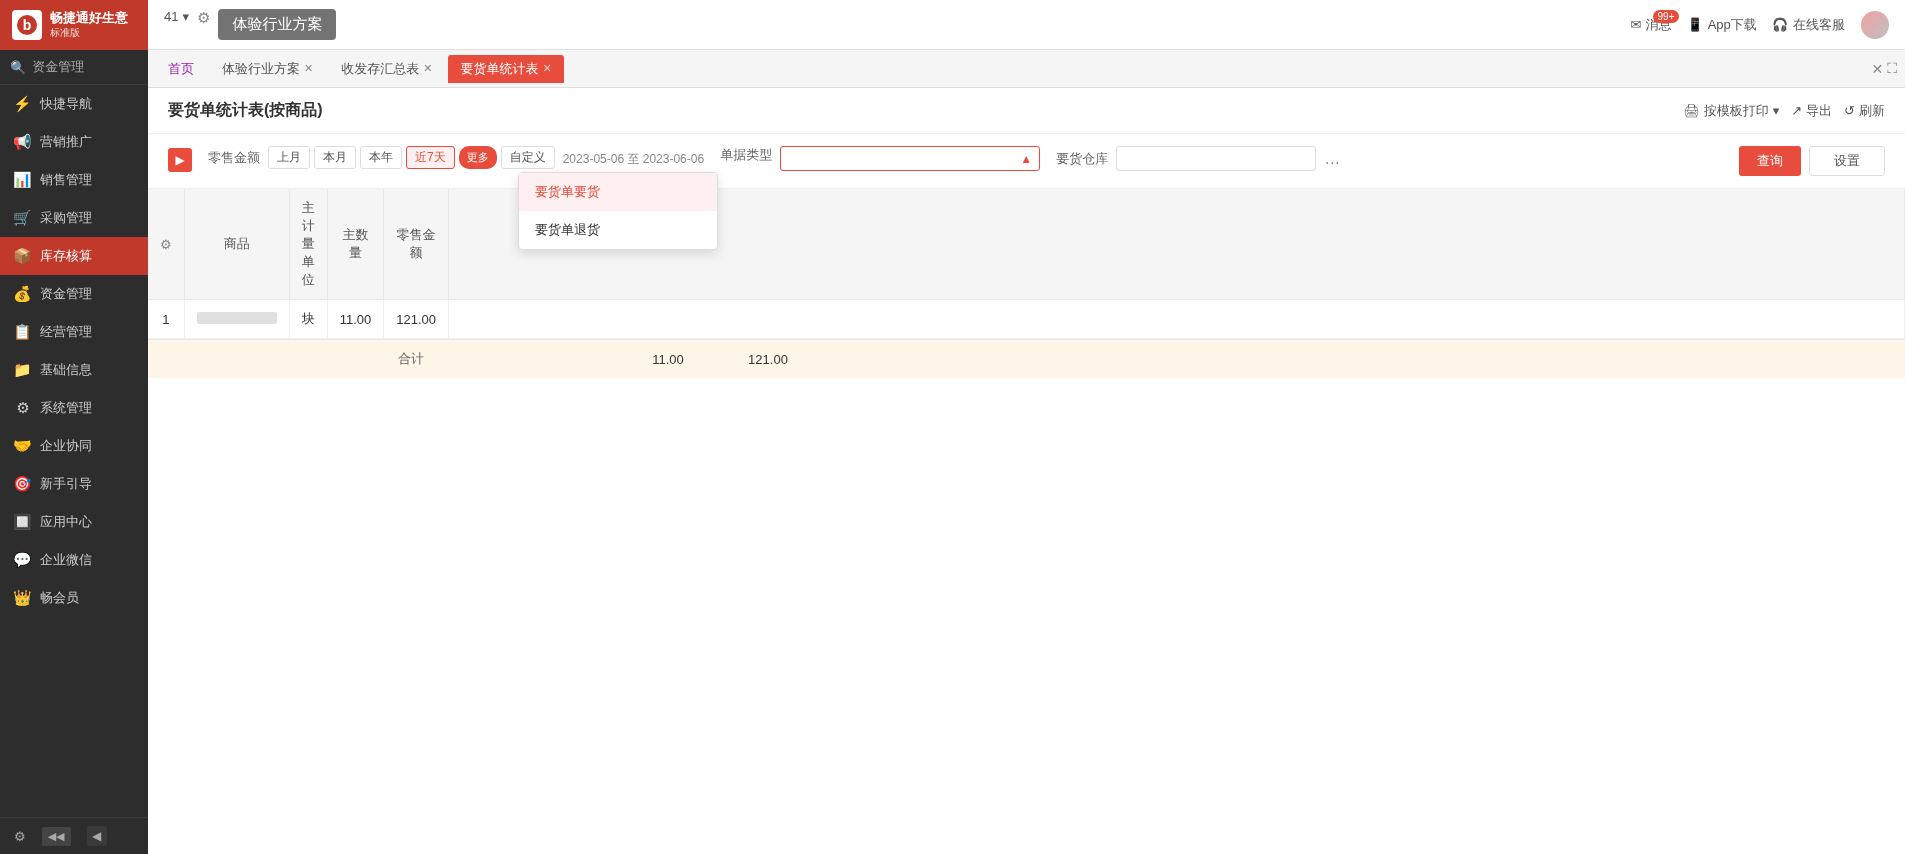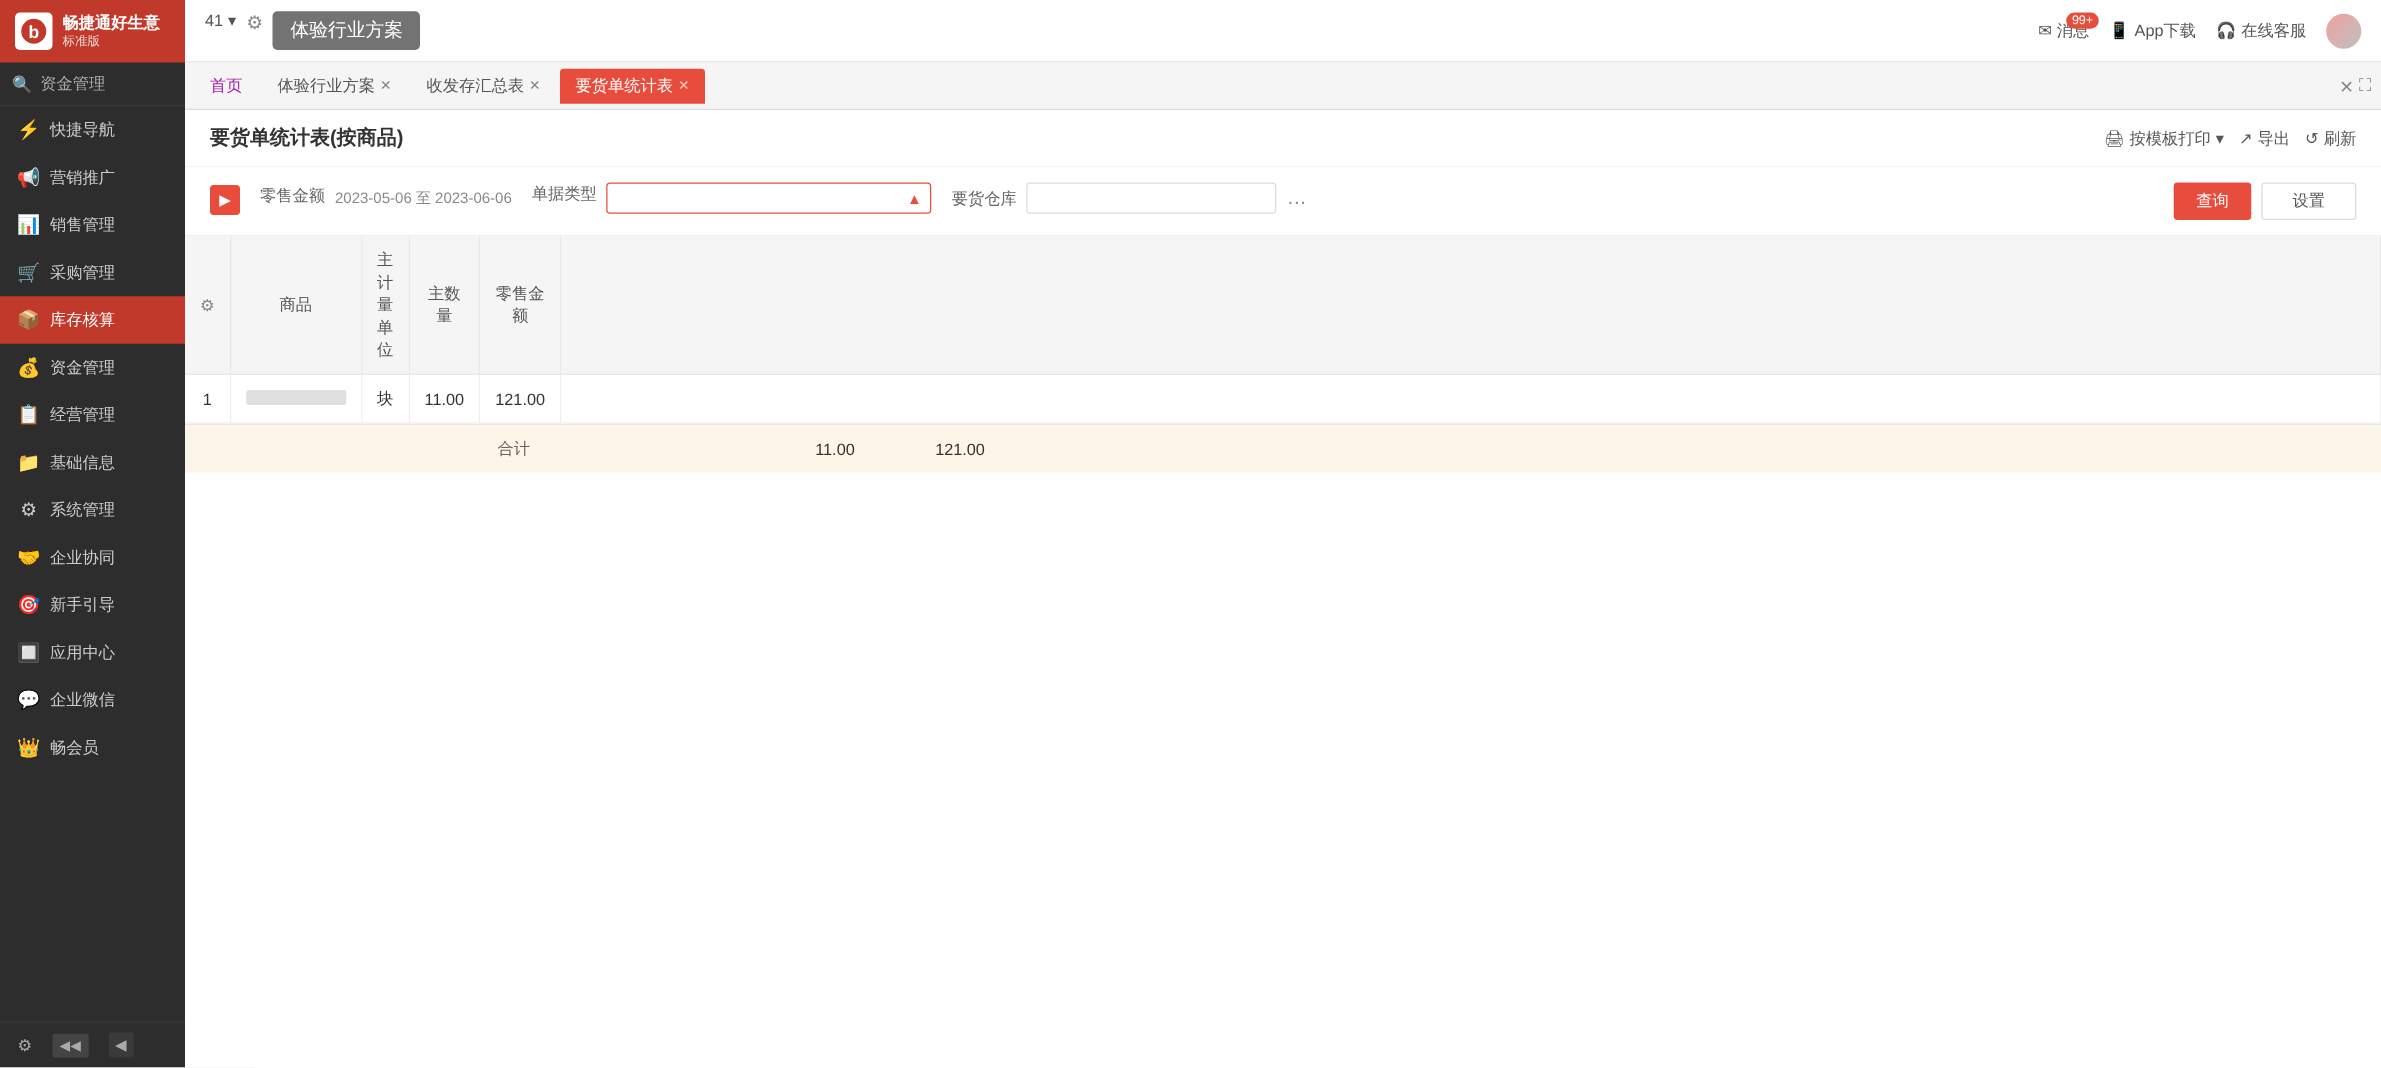--- a/index.html
+++ b/index.html
@@ -444,40 +444,52 @@
           <span>刷新</span>
         </span>
       </div>
     </div>
 
     <div class="filter-bar">
       <div class="filter-expand-btn">▶</div>
 
       <div class="filter-group">
         <span class="filter-label">零售金额</span>
+        <div class="date-shortcuts">
+          <button class="date-btn">上月</button>
+          <button class="date-btn">本月</button>
+          <button class="date-btn">本年</button>
+          <button class="date-btn" style="background:#fef0f0; border-color:#e74c3c; color:#e74c3c;">近7天</button>
+          <button class="more-btn">更多</button>
+          <button class="date-btn">自定义</button>
+        </div>
         <div class="date-range">2023-05-06 至 2023-06-06</div>
       </div>
 
       <div class="filter-input-group">
         <span class="filter-label">单据类型</span>
         <input class="filter-input" type="text" value="" style="">
         <span class="filter-arrow">▲</span>
       </div>
 
       <div class="warehouse-group">
         <span class="warehouse-label">要货仓库</span>
         <input class="warehouse-input" type="text" value="" style="">
         <span class="more-dots">…</span>
       </div>
 
       <div class="filter-actions">
         <button class="btn-query">查询</button>
         <button class="btn-settings">设置</button>
       </div>
 
+      <div class="dropdown-overlay">
+        <div class="dropdown-item selected">要货单要货</div>
+        <div class="dropdown-item">要货单退货</div>
+      </div>
     </div>
 
     <div class="table-area">
       <table>
         <thead>
           <tr>
             <th class="gear-th">⚙</th>
             <th>商品</th>
             <th>主计量单位</th>
             <th>主数量</th>

